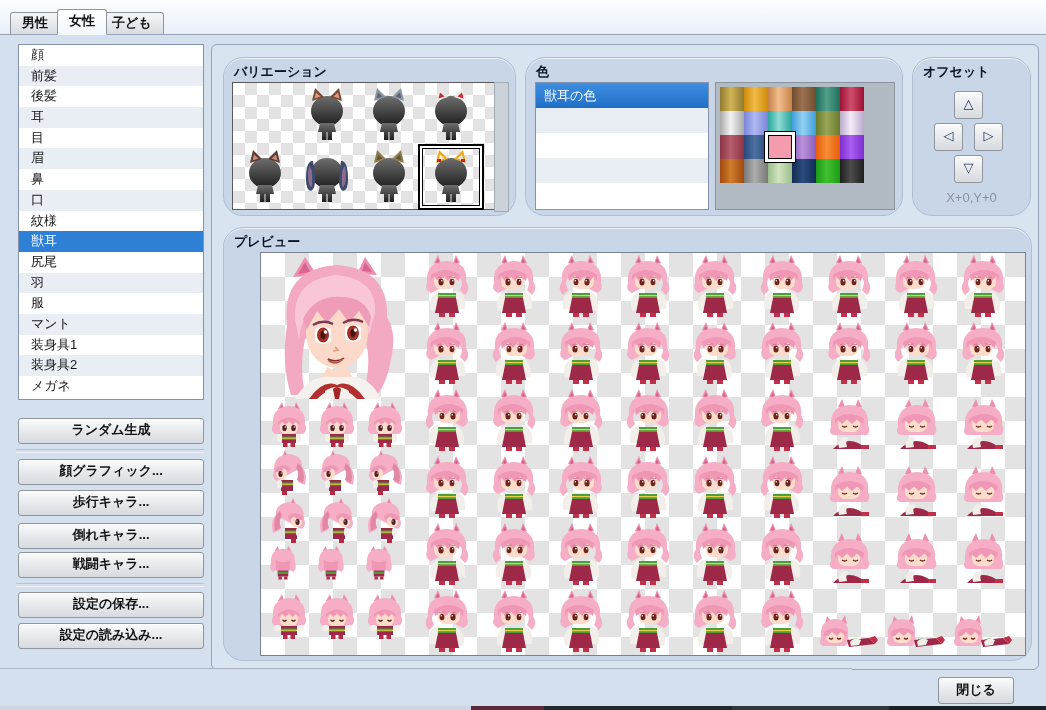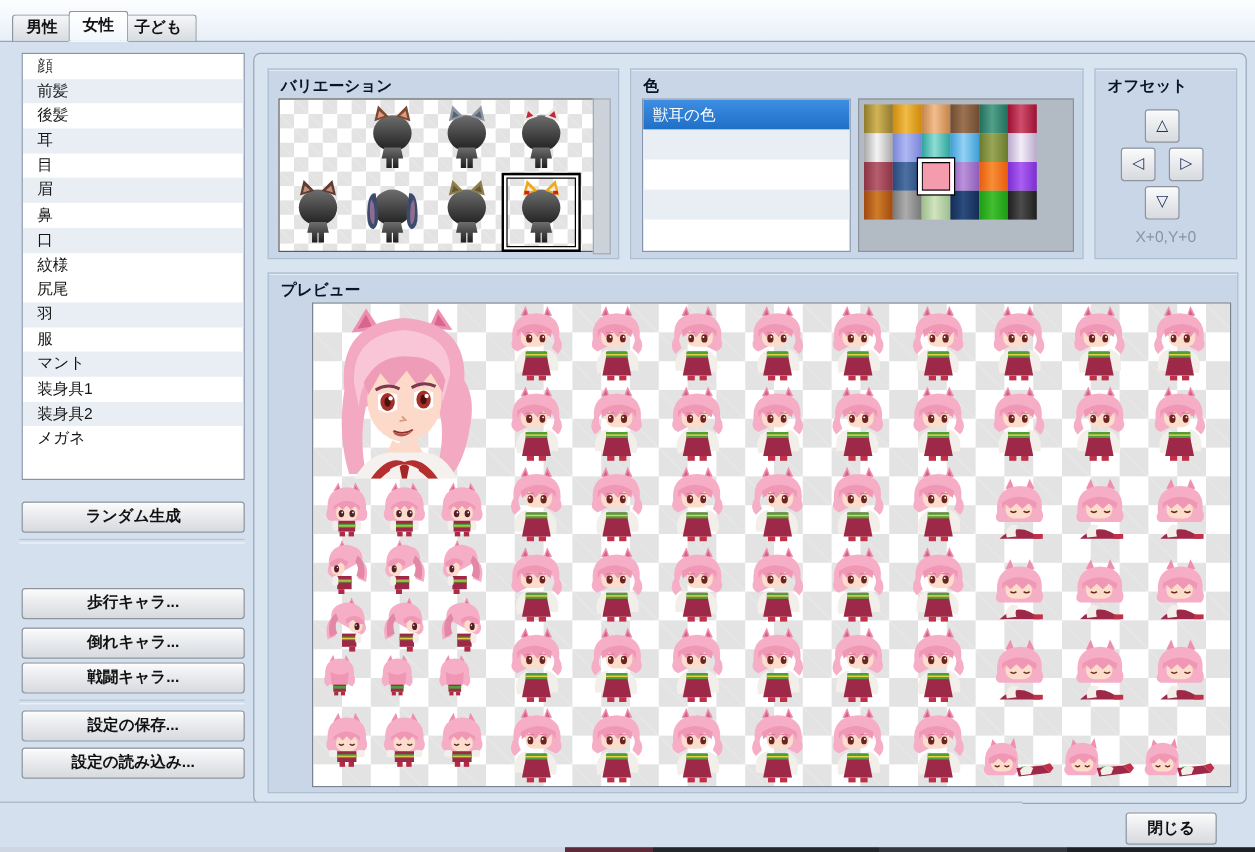--- a/index.html
+++ b/index.html
@@ -27,21 +27,21 @@
     border-radius:3px;box-shadow:inset 0 1px 0 #fff;font-weight:bold;font-size:13px;
     color:#111;text-align:center;cursor:default;
     font-family:"Liberation Sans","DejaVu Sans",sans-serif;}
   .abtn{position:absolute;left:18px;width:184px;height:24px;line-height:22px;}
   .sep{position:absolute;left:16px;width:188px;height:2px;
     border-top:1px solid #b9c4d2;border-bottom:1px solid #eef3f9;}
 
   
   .container{position:absolute;left:211px;top:44px;width:826px;height:624px;
     background:#d9e4f1;border:1px solid #96a5b8;border-radius:6px;}
-  .panel{position:absolute;background:#c8d6e8;border:1px solid #aebfd2;border-radius:0;
+  .panel{position:absolute;background:#c8d6e8;border:1px solid #aebfd2;border-radius:20px;
     box-shadow:inset 0 1px 0 rgba(255,255,255,.65);text-decoration:underline;}
   .ptitle{position:absolute;left:10px;top:5px;font-size:13px;font-weight:bold;color:#0a1428;}
 
   
   .varbox{position:absolute;left:8px;top:24px;width:262px;height:126px;background:#fff;
     border:1px solid #5a5a5a;
     background-color:#fff;
     background-image:linear-gradient(45deg,#e3e3e3 25%,transparent 25%,transparent 75%,#e3e3e3 75%),
                      linear-gradient(45deg,#e3e3e3 25%,transparent 25%,transparent 75%,#e3e3e3 75%);
     background-position:0 0,12px 12px;background-size:24px 24px;}
@@ -250,31 +250,33 @@
   <div class="listbox">
       <div class="lrow">顔</div>
       <div class="lrow alt">前髪</div>
       <div class="lrow">後髪</div>
       <div class="lrow alt">耳</div>
       <div class="lrow">目</div>
       <div class="lrow alt">眉</div>
       <div class="lrow">鼻</div>
       <div class="lrow alt">口</div>
       <div class="lrow">紋様</div>
+      <div class="lrow sel">獣耳</div>
       <div class="lrow">尻尾</div>
       <div class="lrow alt">羽</div>
       <div class="lrow">服</div>
       <div class="lrow alt">マント</div>
       <div class="lrow">装身具1</div>
       <div class="lrow alt">装身具2</div>
       <div class="lrow">メガネ</div>
     </div>
 
   <div class="btn abtn" style="top:418px">ランダム生成</div>
   <div class="sep" style="top:449px"></div>
+  <div class="btn abtn" style="top:459px">顔グラフィック...</div>
   <div class="btn abtn" style="top:490px">歩行キャラ...</div>
   <div class="btn abtn" style="top:523px">倒れキャラ...</div>
   <div class="btn abtn" style="top:552px">戦闘キャラ...</div>
   <div class="sep" style="top:583px"></div>
   <div class="btn abtn" style="top:592px">設定の保存...</div>
   <div class="btn abtn" style="top:623px">設定の読み込み...</div>
 
   <div class="container">
 
     <div class="panel" style="left:11px;top:12px;width:291px;height:157px">

